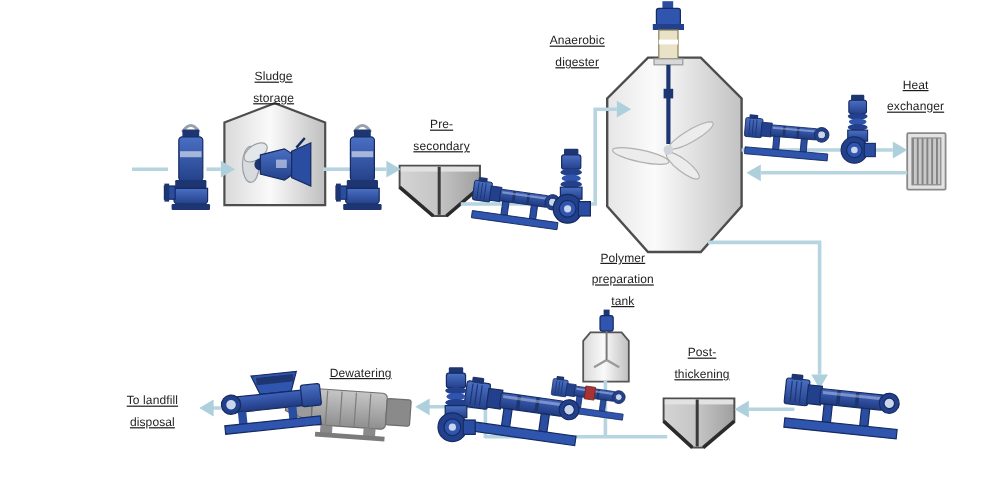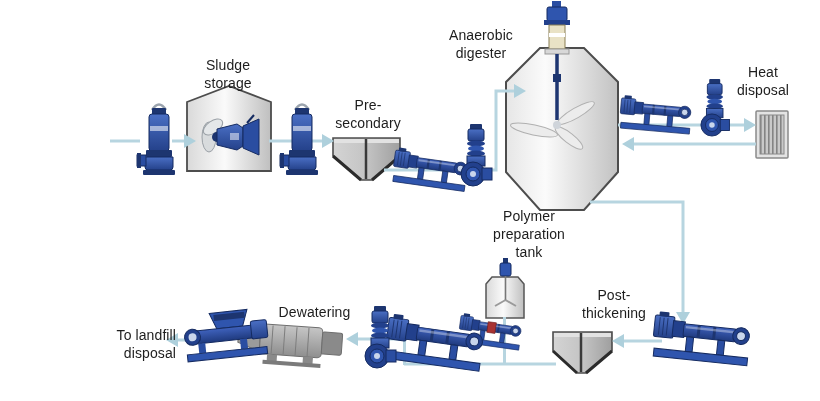--- a/index.html
+++ b/index.html
@@ -1,20 +1,20 @@
 <!DOCTYPE html>
 <html><head>
 <meta charset="utf-8">
 <style>
   html,body{margin:0;padding:0;background:#ffffff;}
   #stage{position:relative;width:820px;height:401px;background:#ffffff;overflow:hidden;
          font-family:"Liberation Sans",sans-serif;}
   #flow-svg{position:absolute;left:0;top:0;}
-  .label{position:absolute;color:#1d1d1d;font-size:14px;line-height:18px;
-         text-align:center;white-space:pre-line;letter-spacing:0.1px;}
+  .label{position:absolute;color:#1d1d1d;font-size:10px;line-height:18px;
+         text-align:center;white-space:pre-line;letter-spacing:0.1px;text-decoration:underline;}
 </style>
 </head>
 <body>
 
 <div id="stage">
 
 <svg id="flow-svg" width="820" height="401" viewBox="0 0 820 401">
   <defs>
     <linearGradient id="blueV" x1="0" y1="0" x2="0" y2="1">
       <stop offset="0" stop-color="#4a6fc4"></stop>
@@ -241,23 +241,23 @@
   </g>
 </svg>
 
 <div class="label" style="left:181px;top:56px;width:94px;">Sludge
 storage</div>
 <div class="label" style="left:318px;top:96px;width:100px;">Pre-
 secondary</div>
 <div class="label" style="left:426px;top:26px;width:110px;">Anaerobic
 digester</div>
 <div class="label" style="left:715px;top:63px;width:96px;">Heat
-disposal</div>
-<div class="label" style="left:474px;top:207px;width:110px;">Polymer
+exchanger</div>
+<div class="label" style="left:464px;top:207px;width:110px;">Polymer
 preparation
 tank</div>
-<div class="label" style="left:564px;top:286px;width:100px;">Post-
+<div class="label" style="left:535px;top:286px;width:100px;">Post-
 thickening</div>
-<div class="label" style="left:262px;top:303px;width:105px;">Dewatering</div>
-<div class="label" style="left:78px;top:326px;width:98px;text-align:right;">To landfill
+<div class="label" style="left:248px;top:303px;width:105px;">Dewatering</div>
+<div class="label" style="left:78px;top:326px;width:98px;">To landfill
 disposal</div>
 
 </div>
 
 </body></html>

